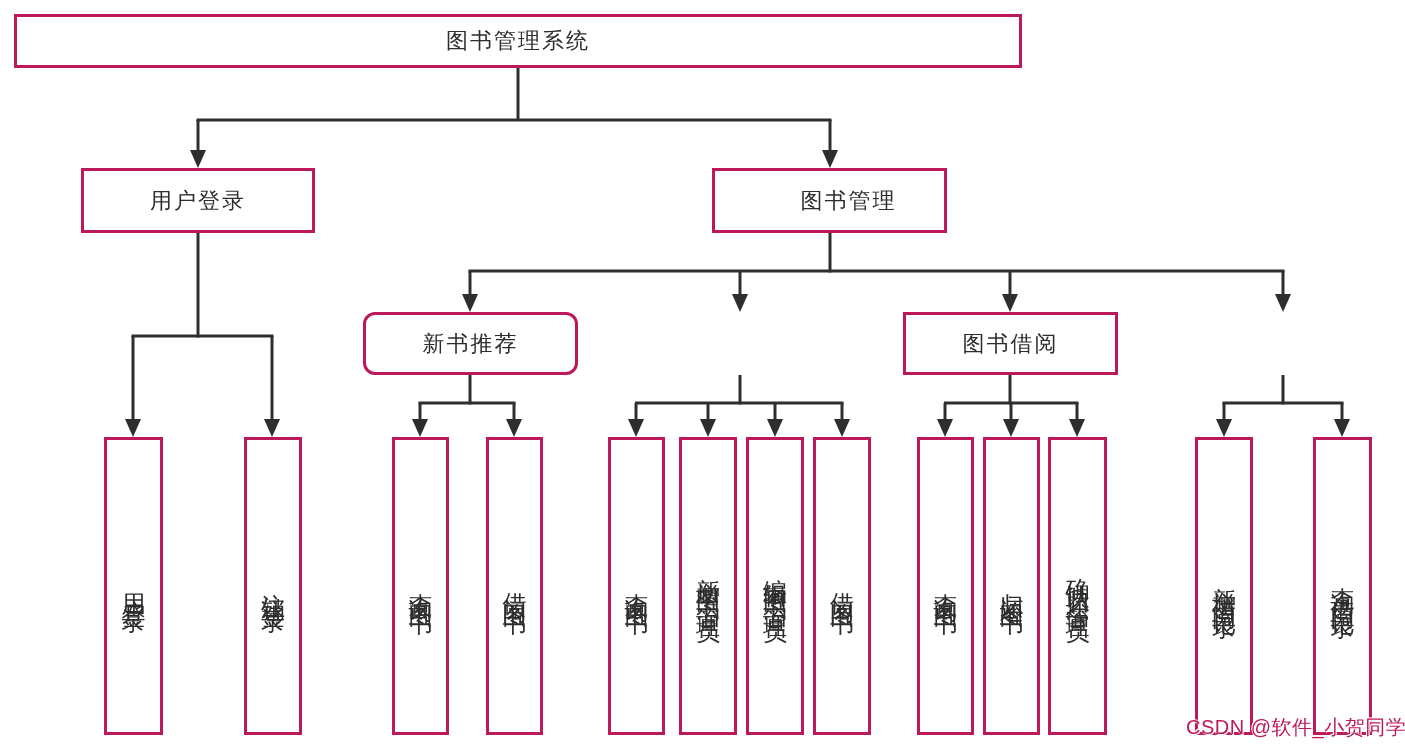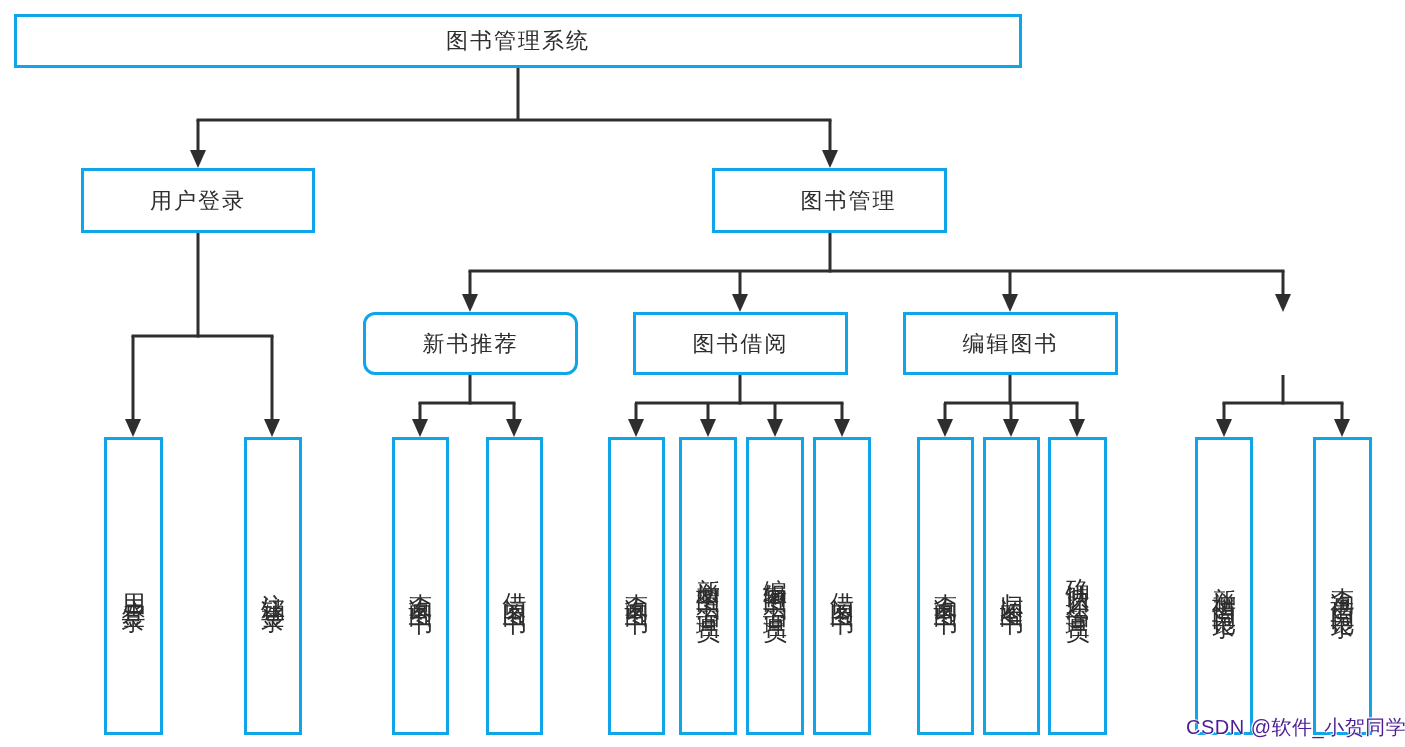--- a/index.html
+++ b/index.html
@@ -17,21 +17,21 @@
   }
   #connectors {
     position: absolute;
     left: 0; top: 0;
     width: 1405px;
     height: 747px;
   }
   .node {
     position: absolute;
     box-sizing: border-box;
-    border: 3px solid #0ea5e9;
+    border: 3px solid #be185d;
     background: #ffffff;
     display: flex;
     align-items: center;
     justify-content: center;
     color: #2d2d2d;
     font-size: 22px;
     letter-spacing: 2px;
     white-space: nowrap;
   }
   .leaf {
@@ -41,21 +41,21 @@
     text-orientation: mixed;
     font-size: 24px;
     letter-spacing: 6px;
     white-space: normal;
   }
   .watermark {
     position: absolute;
     left: 1186px;
     top: 714px;
     font-size: 20px;
-    color: #4c1d95;
+    color: #be185d;
     letter-spacing: 0.5px;
     white-space: nowrap;
     z-index: 10;
     text-shadow: 1px 1px 0 #ffffff, -1px -1px 0 #ffffff, 0 0 2px #ffffff;
   }
 </style>
 </head>
 <body>
 
 <div id="canvas">
@@ -132,22 +132,21 @@
       <polygon points="1334,419 1350,419 1342,437"></polygon>
     </g>
   </svg>
 
   <div class="node" style="left:14px; top:14px; width:1008px; height:54px;">图书管理系统</div>
 
   <div class="node" style="left:81px; top:168px; width:234px; height:65px;">用户登录</div>
   <div class="node" style="left:712px; top:168px; width:235px; height:65px;padding-left:38px;">图书管理</div>
 
   <div class="node" style="left:363px; top:312px; width:215px; height:63px;border-radius:12px;">新书推荐</div>
-  <div class="node" style="left:633px; top:312px; width:215px; height:63px;">图书借阅</div>
-  <div class="node" style="left:903px; top:312px; width:215px; height:63px;">编辑图书</div>
+  <div class="node" style="left:903px; top:312px; width:215px; height:63px;">图书借阅</div>
 
   <div class="node leaf" style="left:104px; width:59px;">用户登录</div>
   <div class="node leaf" style="left:244px; width:58px;">注销登录</div>
   <div class="node leaf" style="left:392px; width:57px;">查询图书</div>
   <div class="node leaf" style="left:486px; width:57px;">借阅图书</div>
   <div class="node leaf" style="left:608px; width:57px;">查询图书</div>
   <div class="node leaf" style="left:679px; width:58px;">新增图书（管理员）</div>
   <div class="node leaf" style="left:746px; width:58px;">编辑图书（管理员）</div>
   <div class="node leaf" style="left:813px; width:58px;">借阅图书</div>
   <div class="node leaf" style="left:917px; width:57px;">查询图书</div>

